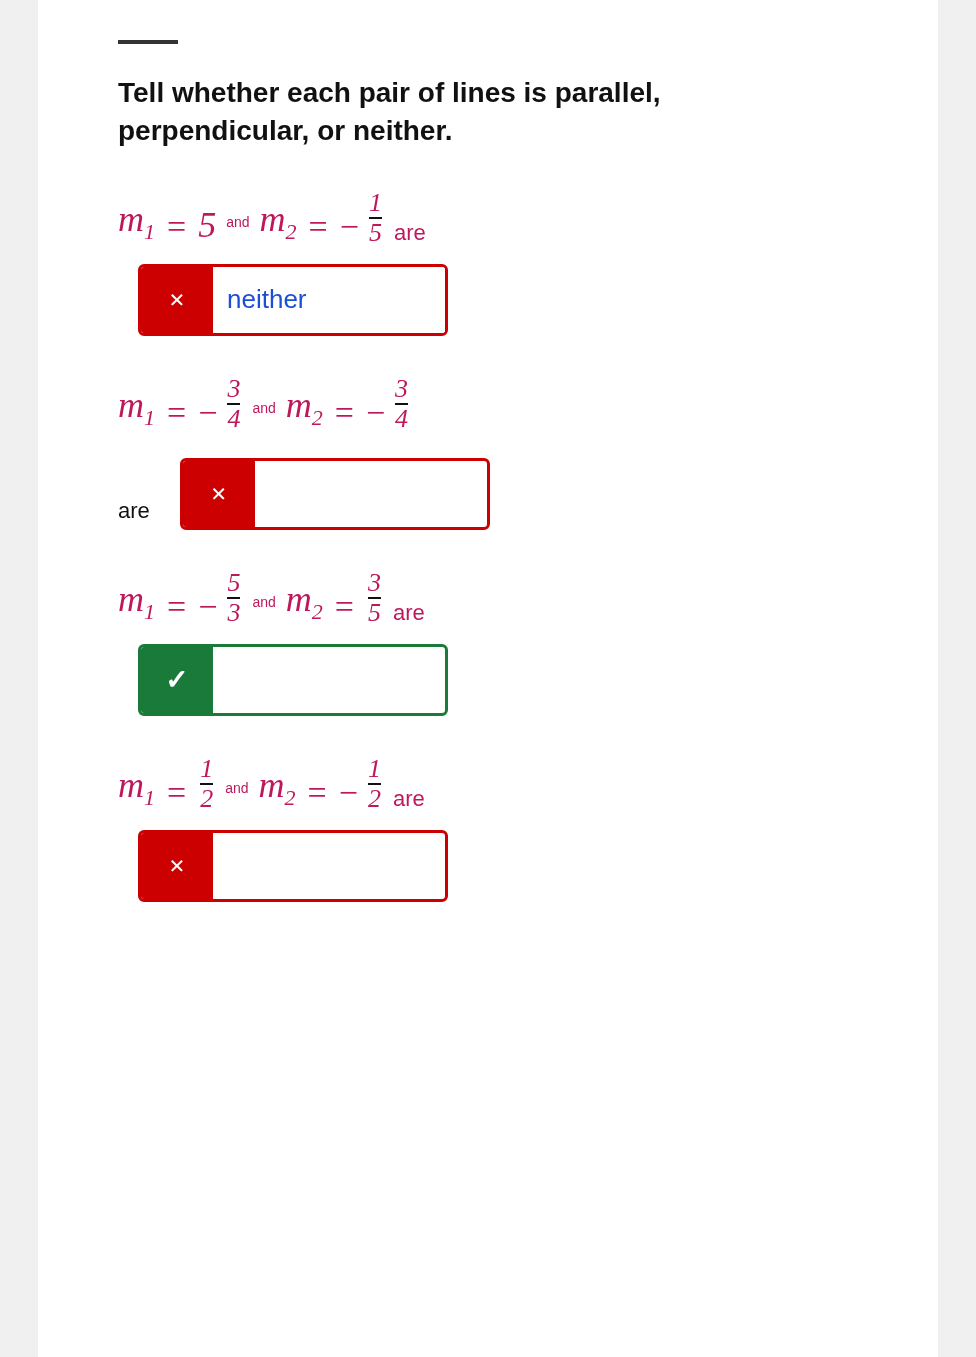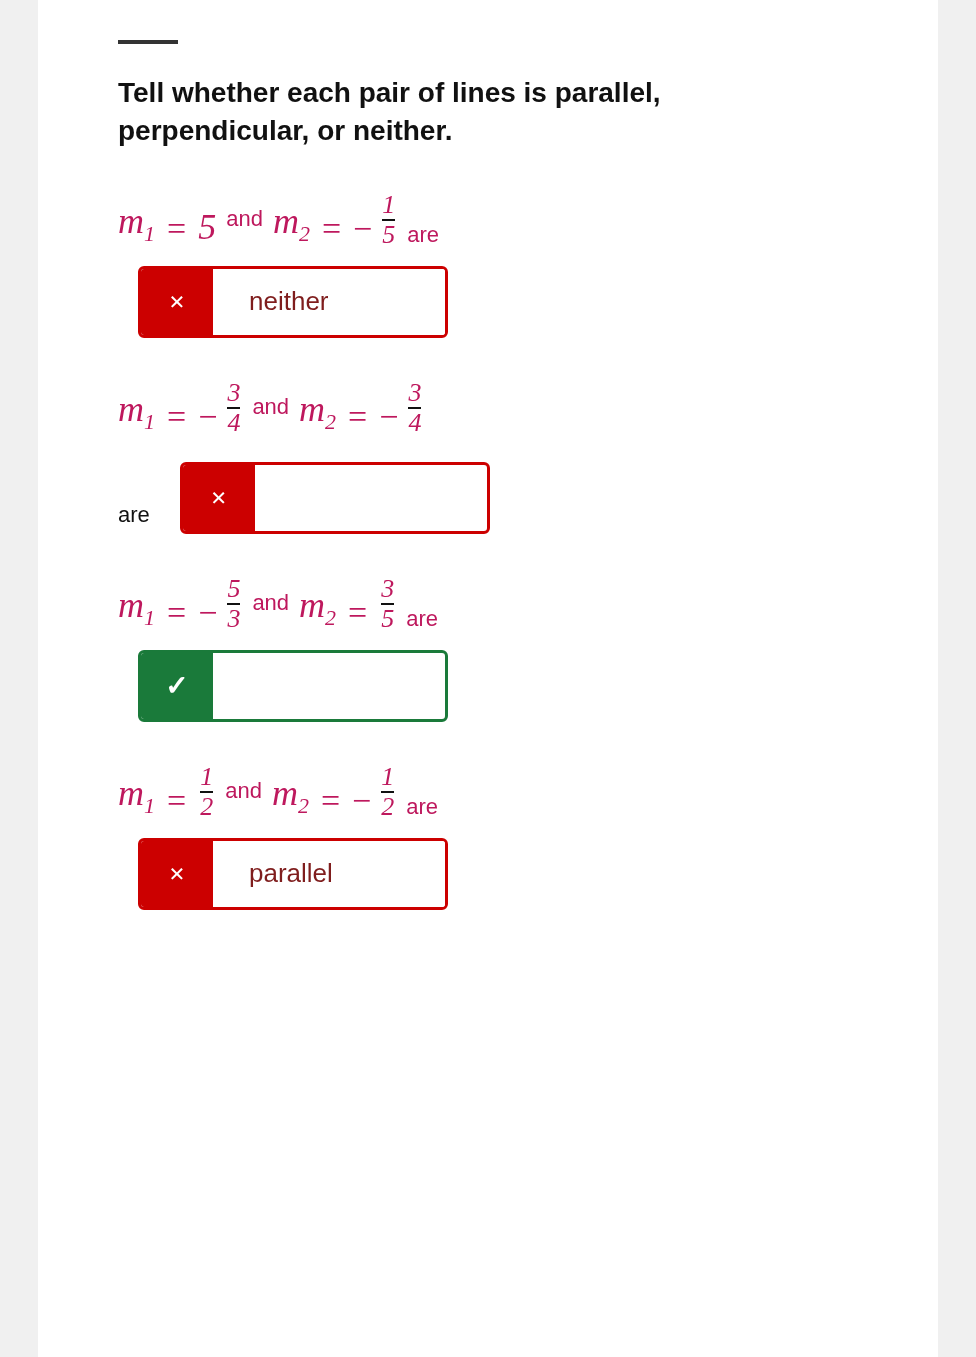--- a/index.html
+++ b/index.html
@@ -69,21 +69,21 @@
       margin: 0 6px;
     }
 
     .math-number {
       font-size: 36px;
       font-style: italic;
       font-family: 'Times New Roman', Times, serif;
     }
 
     .math-and {
-      font-size: 22px;
+      font-size: 14px;
       font-family: Arial, sans-serif;
       font-style: normal;
       margin: 16px 4px;
     }
 
     .math-are {
       font-size: 22px;
       font-family: Arial, sans-serif;
       font-style: normal;
       margin-left: 4px;
@@ -153,24 +153,24 @@
       background: #cc0000;
     }
 
     .answer-icon.green-bg {
       background: #1a7a3a;
     }
 
     .answer-text {
       display: flex;
       align-items: center;
-      padding: 0 36px;
+      padding: 0 14px;
       font-size: 26px;
       font-family: Arial, Helvetica, sans-serif;
-      color: #7f1d1d;
+      color: #1d4ed8;
       background: #ffffff;
       flex: 1;
     }
 
     .are-label {
       font-size: 22px;
       font-family: Arial, sans-serif;
       color: #111;
       margin-right: 10px;
       align-self: flex-end;
@@ -273,17 +273,16 @@
       <span class="math-equals">=</span>
       <span class="neg-sign">−</span>
       <span class="fraction">
         <span class="num">1</span>
         <span class="den">2</span>
       </span>
       <span class="math-are">are</span>
     </div>
     <div class="answer-box incorrect">
       <div class="answer-icon red-bg">×</div>
-      <div class="answer-text">parallel</div>
     </div>
   </div>
 
 </div>
 
 </body></html>

